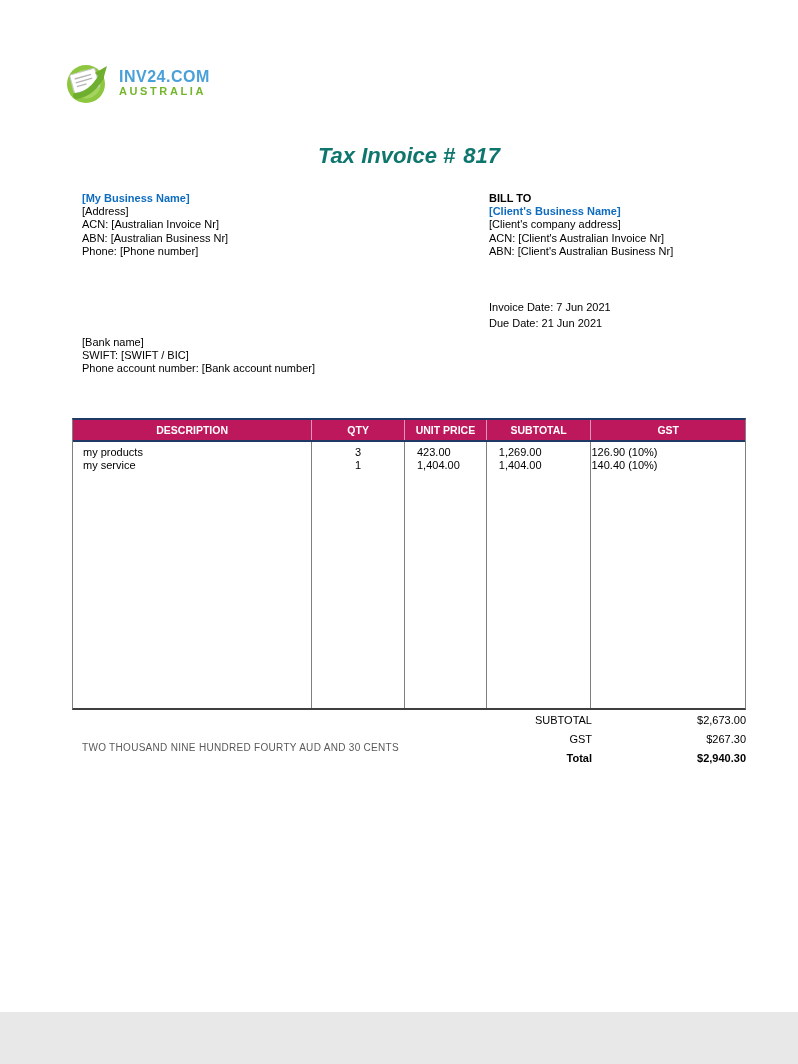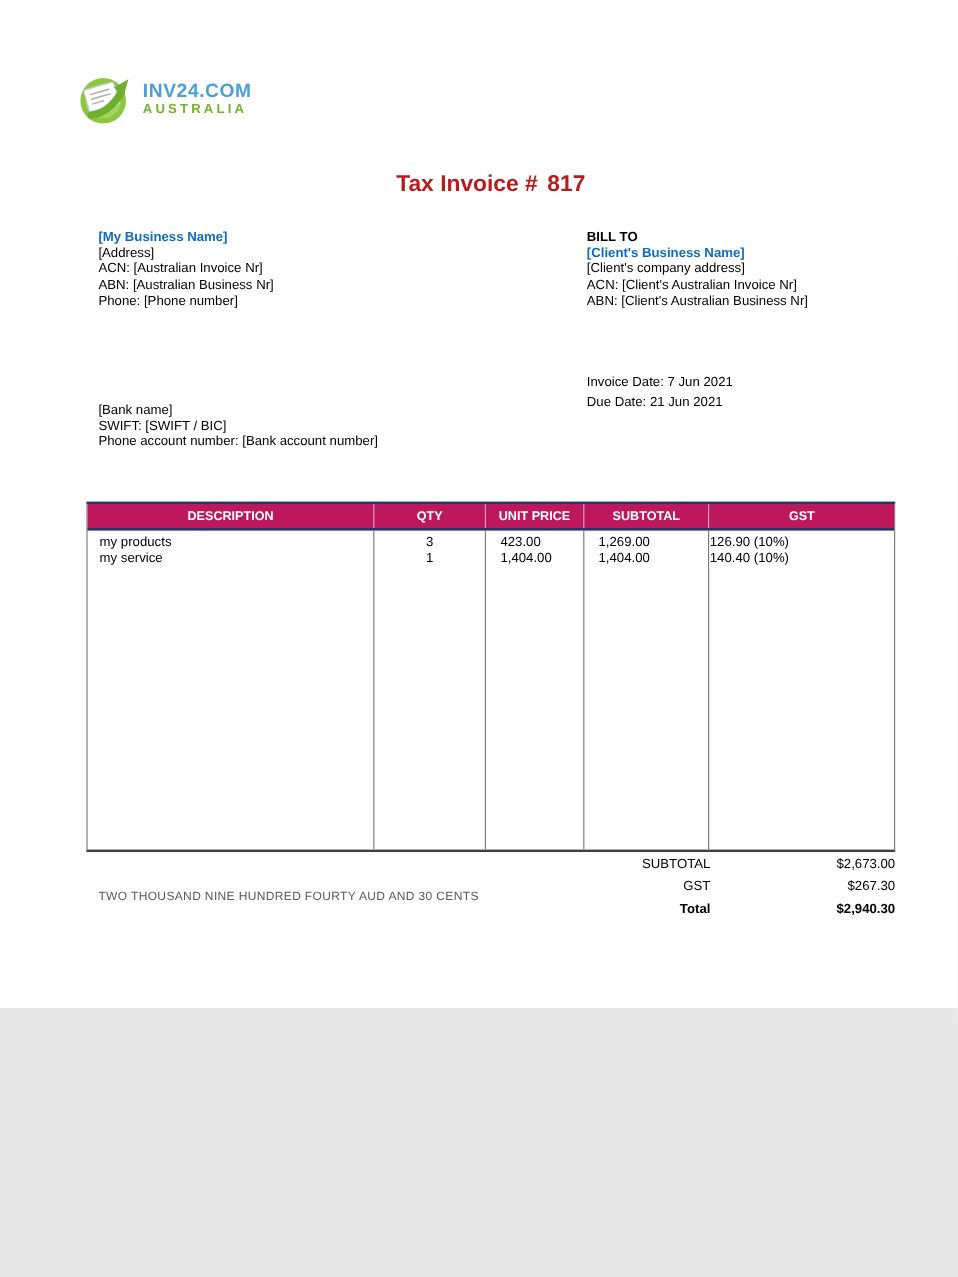--- a/index.html
+++ b/index.html
@@ -1,40 +1,40 @@
 <!DOCTYPE html>
 <html><head>
 <meta charset="utf-8">
 <style>
   * { margin:0; padding:0; box-sizing:border-box; }
   html,body { background:#e8e8e8; }
   .page {
-    position:relative; width:798px; height:840px; background:#ffffff;
+    position:relative; width:798px; height:1012px; background:#ffffff;
     margin:0 auto; font-family:"Liberation Sans", sans-serif; color:#000;
     overflow:hidden;
   }
   
   .logo { position:absolute; left:64px; top:60px; display:flex; align-items:center; }
   .logo-icon { width:50px; height:46px; margin-right:5px; }
   .logo-text { display:flex; flex-direction:column; }
   .logo-brand { font-size:16px; font-weight:bold; color:#4aa0d8; letter-spacing:.5px; line-height:16px; }
   .logo-region { font-size:11px; font-weight:bold; color:#74b62b; letter-spacing:2.6px; line-height:12px; }
   
   .doc-title {
     position:absolute; left:72px; top:143px; width:674px; text-align:center;
-    font-size:19px; font-weight:bold; color:#b91c1c;
+    font-size:22px; font-weight:bold; font-style:italic; color:#0f766e;
   }
   .doc-title .num { margin-left:8px; }
   
   .block { position:absolute; font-size:11px; line-height:13.2px; }
   .seller { left:82px; top:192px; }
   .billto { left:489px; top:192px; }
   .party-name { color:#0d6cc0; font-weight:bold; }
   .billto-heading { font-weight:bold; color:#000; }
-  .dates { left:489px; top:312px; line-height:15.5px; }
+  .dates { left:489px; top:300px; line-height:15.5px; }
   .dates .due { font-weight:normal; }
   .bank { left:82px; top:336px; }
   
   .inv-table {
     position:absolute; left:72px; top:418px; width:674px; height:292px;
     border-top:2px solid #1f3864; border-bottom:2px solid #3f3f3f;
     border-left:1px solid #808080; border-right:1px solid #808080;
     display:flex; flex-direction:column;
   }
   .thead {

